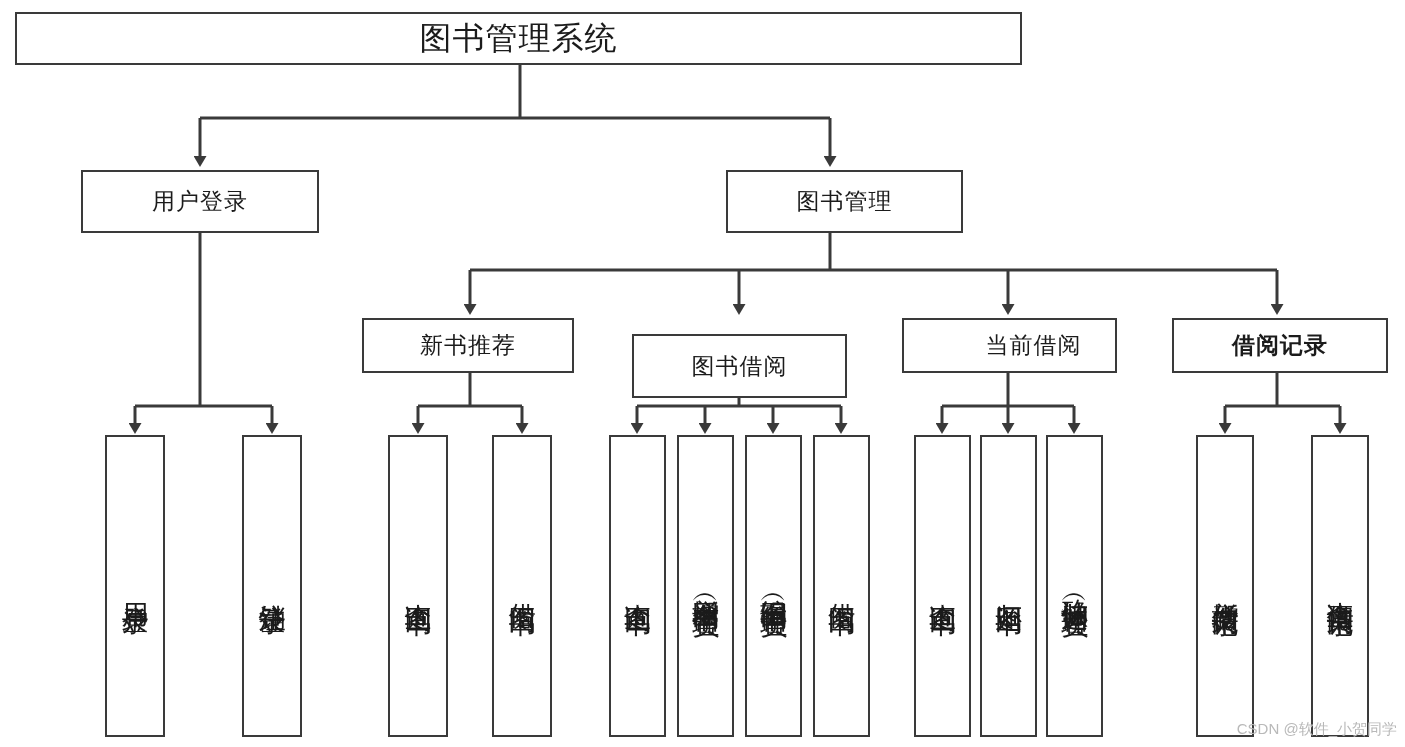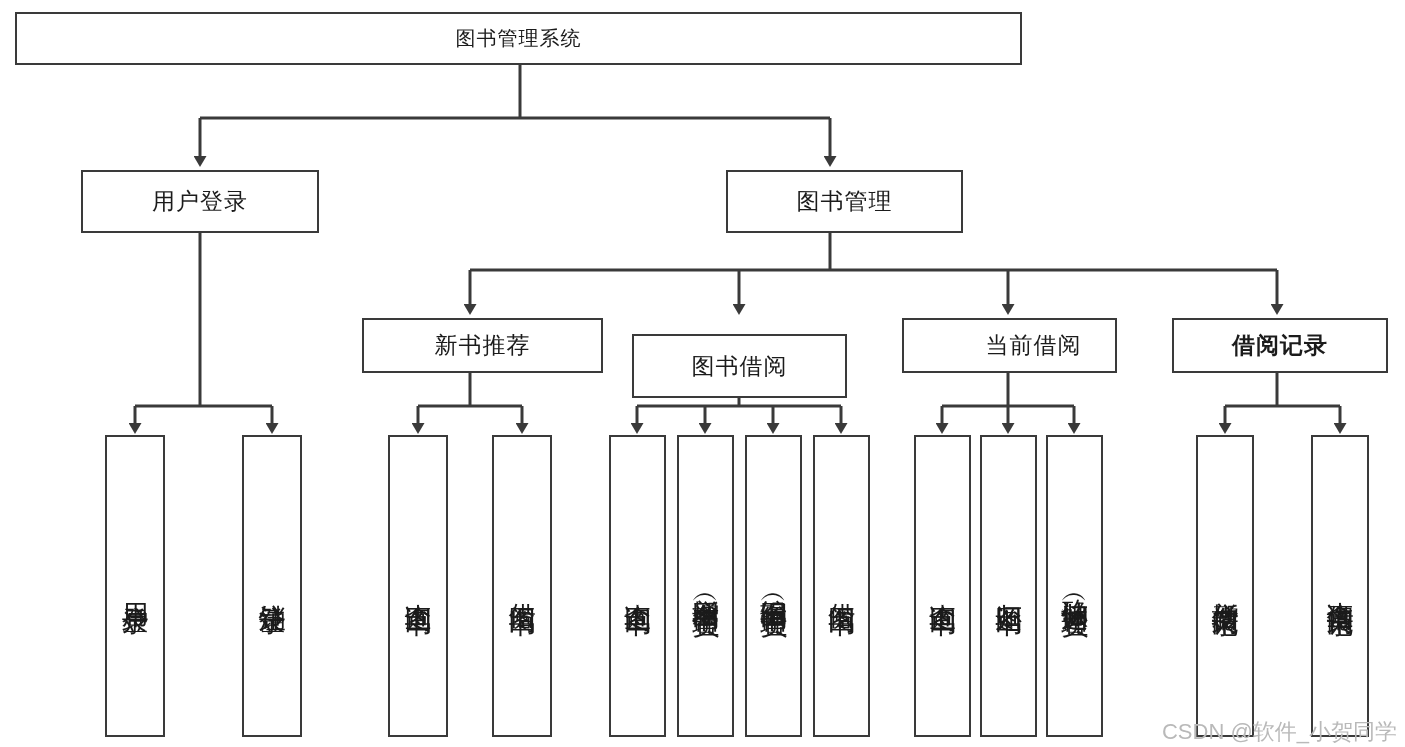--- a/index.html
+++ b/index.html
@@ -17,25 +17,25 @@
     color:#1b1b1b;
   }
   .node.h{
     font-size:23px;letter-spacing:1px;white-space:nowrap;
   }
   .node.v{
     writing-mode:vertical-rl;text-orientation:upright;
     font-size:27px;line-height:1.06;letter-spacing:2px;
     padding:4px 0;text-align:center;
   }
-  .node.root{font-size:20px;}
+  .node.root{font-size:32px;}
   svg#wires{position:absolute;left:0;top:0;width:1405px;height:747px;pointer-events:none;}
   #watermark{
-    position:absolute;right:8px;bottom:0;
-    font-size:22px;color:#b9b9b9;white-space:nowrap;
+    position:absolute;right:8px;bottom:8px;
+    font-size:15px;color:#b9b9b9;white-space:nowrap;
     font-family:"Liberation Sans","DejaVu Sans",sans-serif;
   }
 </style>
 </head>
 <body>
 
 <div id="diagram">
 
   <svg id="wires" viewBox="0 0 1405 747" xmlns="http://www.w3.org/2000/svg">
     <defs>
@@ -85,21 +85,21 @@
       <path d="M1225,406 L1225,424" marker-end="url(#arw)"></path>
       <path d="M1340,406 L1340,424" marker-end="url(#arw)"></path>
     </g>
   </svg>
 
   <div class="node h root" style="left:15px;top:12px;width:1007px;height:53px;">图书管理系统</div>
 
   <div class="node h" style="left:81px;top:170px;width:238px;height:63px;">用户登录</div>
   <div class="node h" style="left:711px;top:170px;width:237px;height:63px;margin-left:15px;">图书管理</div>
 
-  <div class="node h" style="left:362px;top:318px;width:241px;height:55px;">新书推荐</div>
+  <div class="node h" style="left:362px;top:318px;width:212px;height:55px;">新书推荐</div>
   <div class="node h" style="left:632px;top:334px;width:215px;height:64px;">图书借阅</div>
   <div class="node h" style="left:902px;top:318px;width:215px;height:55px;padding-left:48px;">当前借阅</div>
   <div class="node h" style="left:1172px;top:318px;width:216px;height:55px;font-weight:bold;">借阅记录</div>
 
   <div class="node v" style="left:105px;top:435px;width:60px;height:302px;">用户登录</div>
   <div class="node v" style="left:242px;top:435px;width:60px;height:302px;">注销登录</div>
 
   <div class="node v" style="left:388px;top:435px;width:60px;height:302px;">查询图书</div>
   <div class="node v" style="left:492px;top:435px;width:60px;height:302px;">借阅图书</div>
 

